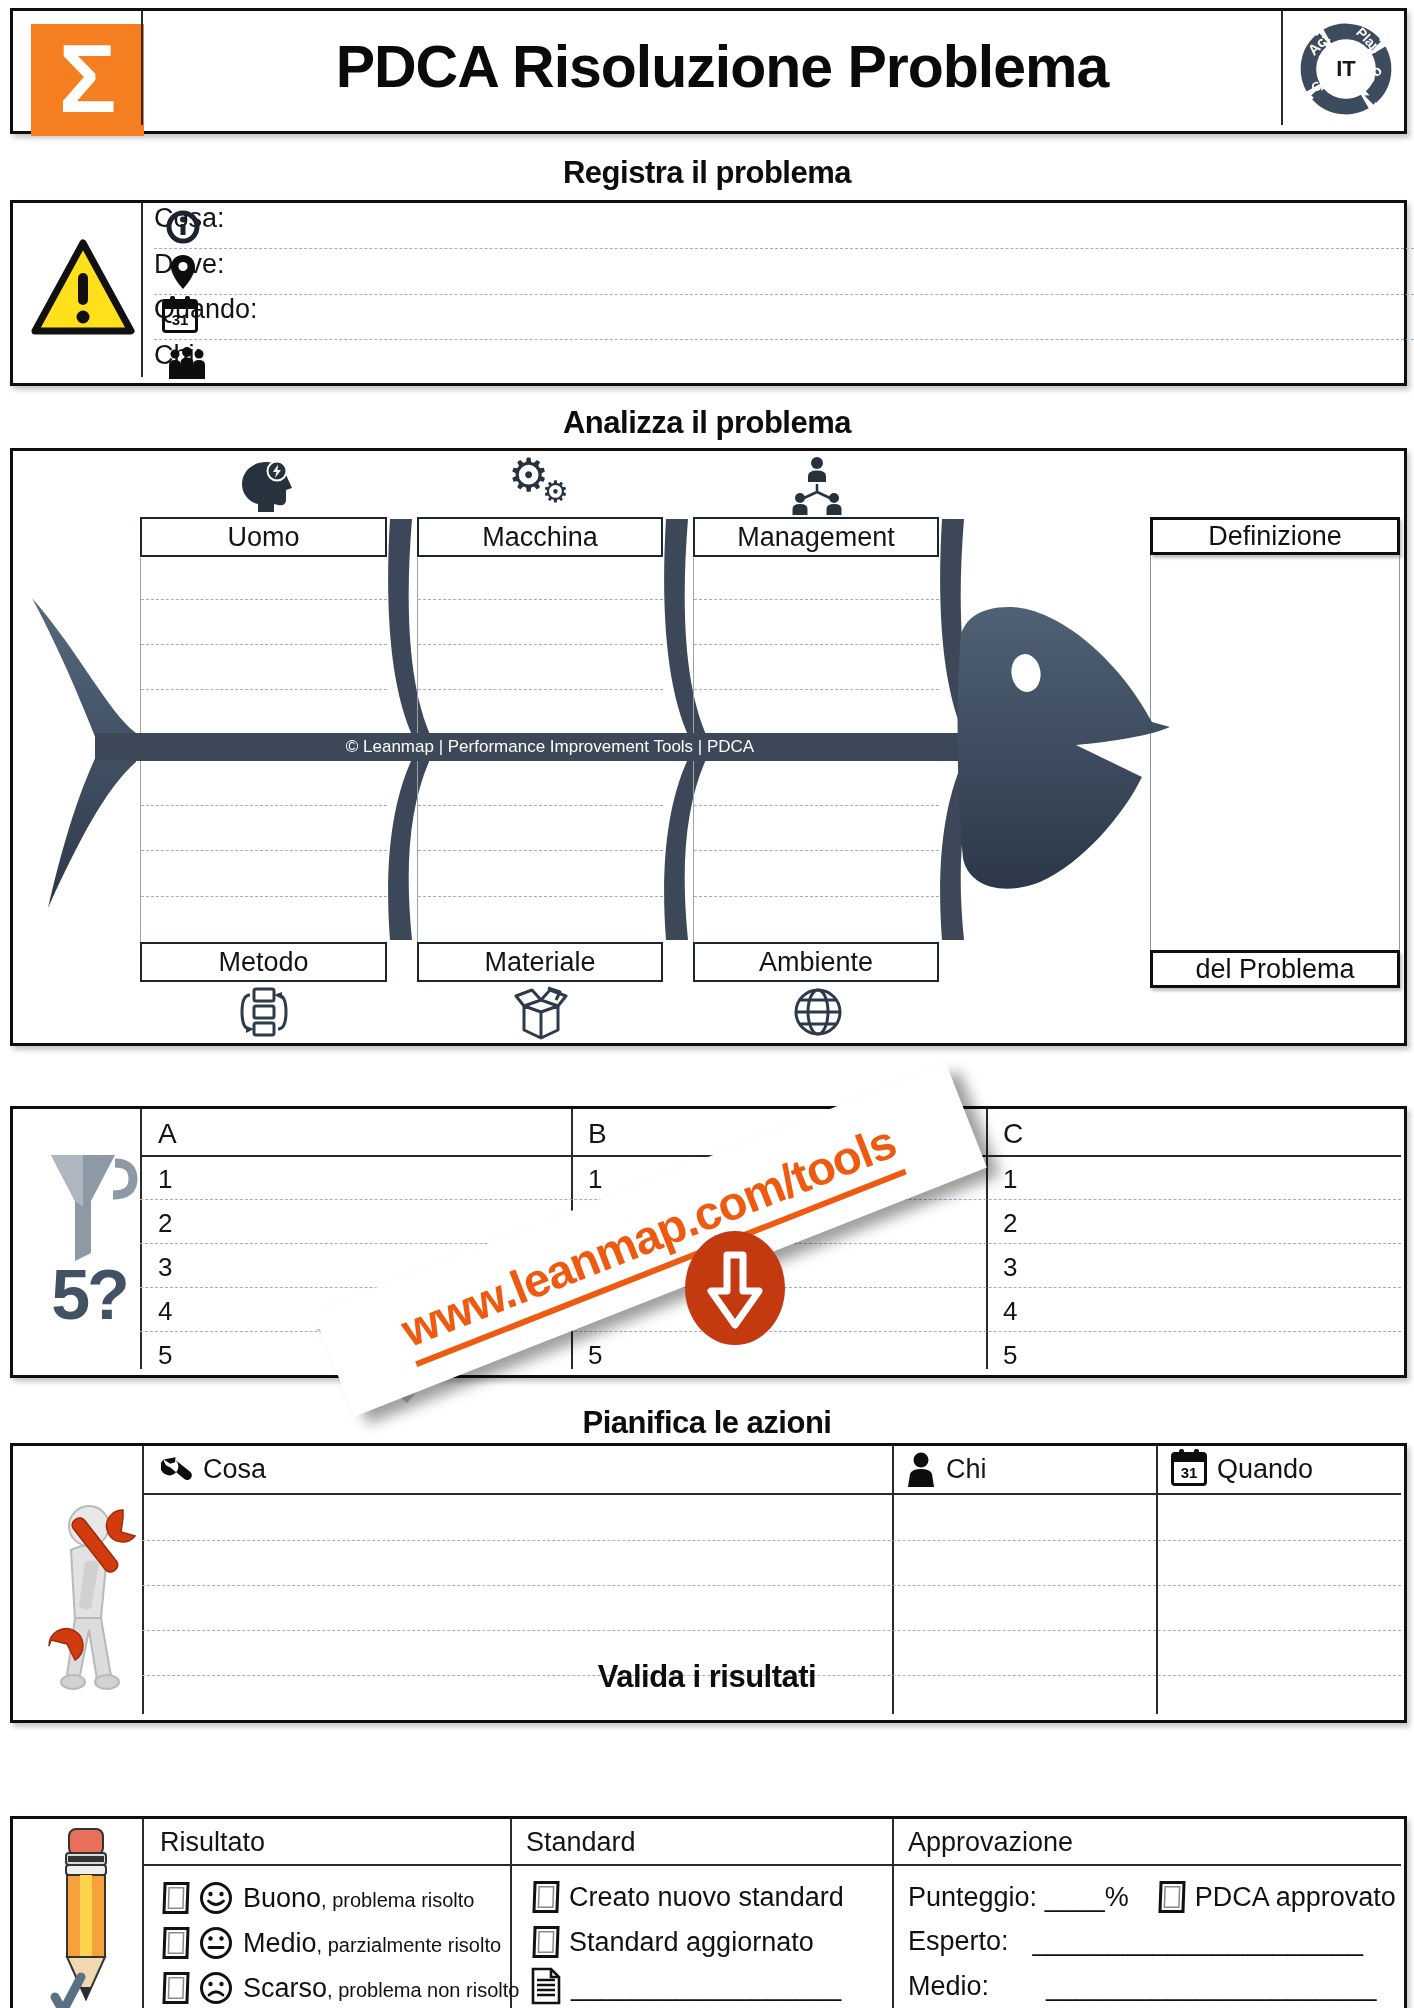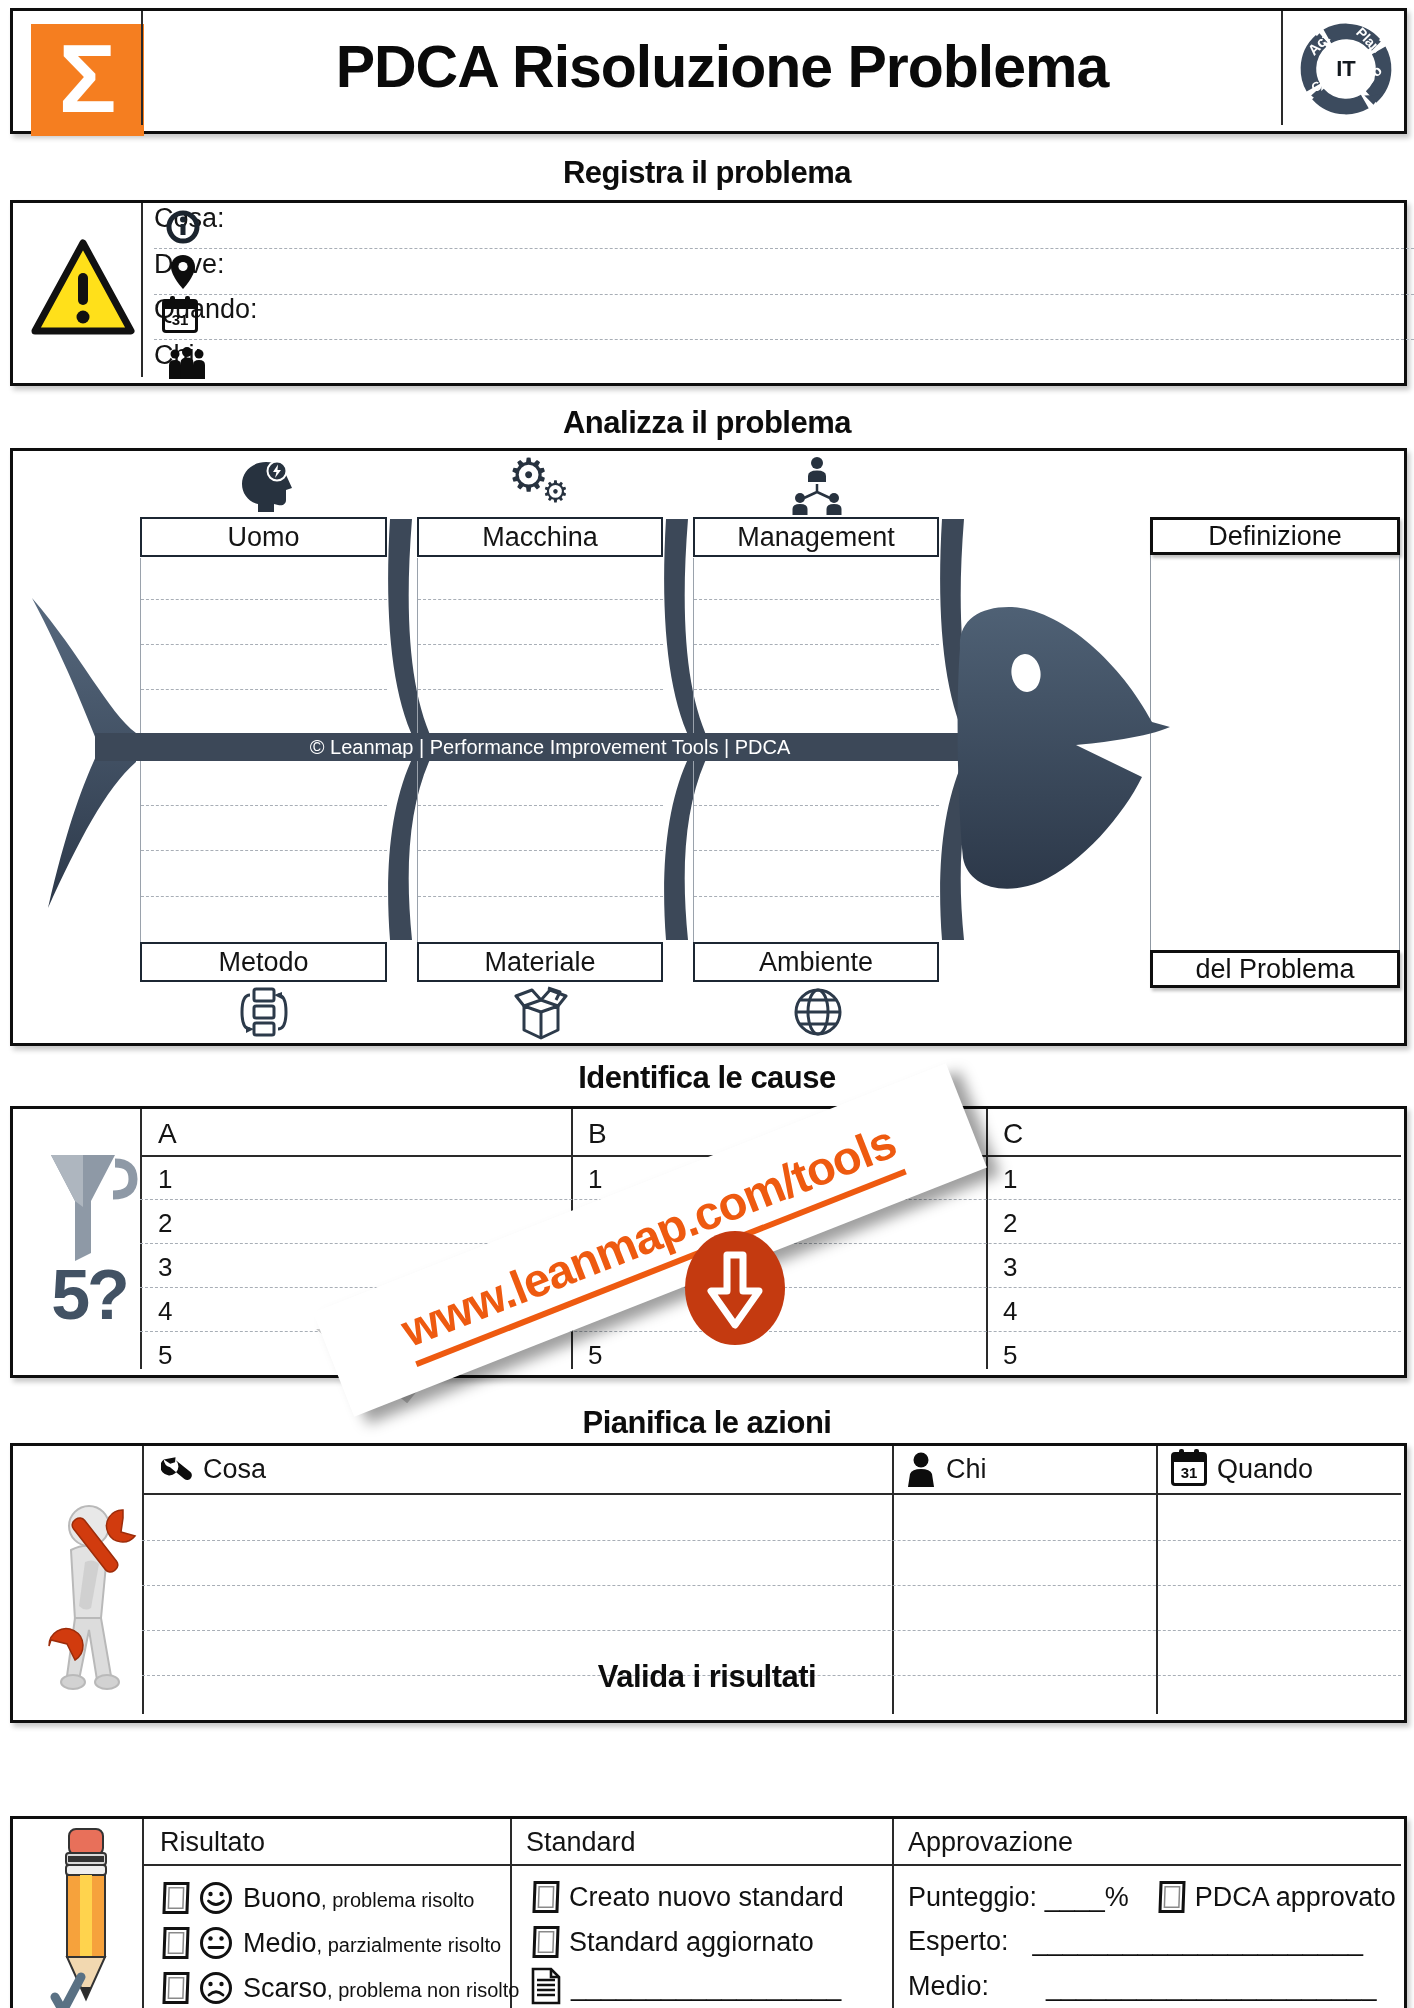--- a/index.html
+++ b/index.html
@@ -38,21 +38,21 @@
   
   .ribbon{position:absolute;left:310px;top:1184px;width:680px;height:112px;background:#fff;
           transform:rotate(-21.5deg);z-index:6;box-shadow:10px 12px 14px rgba(0,0,0,.38);
           display:flex;align-items:center;justify-content:center;}
   .ribbon span{color:#EE5A10;font-size:47px;font-weight:bold;letter-spacing:-1px;
                border-bottom:6px solid #EE5A10;padding-bottom:4px;}
   .fold{position:absolute;left:318px;top:1318px;width:160px;height:86px;background:#c7c7c7;
         clip-path:polygon(2% 0,100% 18%,52% 100%);transform:rotate(-8deg);z-index:5;}
   .dl{position:absolute;left:683px;top:1229px;width:104px;height:118px;z-index:7;}
   .spine-text{position:absolute;left:95px;top:733px;width:910px;height:28px;z-index:4;
-              color:#fff;font-size:20px;text-align:center;line-height:28px;}
+              color:#fff;font-size:17px;text-align:center;line-height:28px;}
 </style>
 </head>
 <body>
 
 <div class="page">
 
   <div class="box" style="left:10px;top:8px;width:1391px;height:120px;">
     <div class="sigma">Σ</div>
     <div class="vline" style="left:128px;top:0;height:114px;"></div>
     <div class="main-title">PDCA Risoluzione Problema</div>
@@ -235,21 +235,20 @@
     <defs>
       <linearGradient id="hg" x1="0" y1="0" x2="0" y2="1">
         <stop offset="0" stop-color="#4F6175"></stop>
           <stop offset="1" stop-color="#2C3849"></stop>
       </linearGradient>
     </defs>
     <path d="M960,648 C958,620 980,606 1012,607 C1062,610 1120,662 1152,722 L1170,727 C1148,737 1100,743 1076,745 L1142,777 C1124,814 1082,864 1040,882 C1002,897 968,886 963,858 C957,800 956,700 960,648 Z" fill="url(#hg)"></path>
     <ellipse cx="1026" cy="673" rx="14.5" ry="19" fill="#fff" transform="rotate(-8 1026 673)"></ellipse>
   </svg>
 
-  <div class="sec-title" style="top:1060px;">Identifica le cause</div>
   <div class="box" style="left:10px;top:1106px;width:1391px;height:266px;">
     <div class="vline" style="left:127px;top:0;height:260px;width:1.5px;"></div>
     <div class="vline" style="left:558px;top:0;height:260px;width:1.5px;"></div>
     <div class="vline" style="left:973px;top:0;height:260px;width:1.5px;"></div>
     <div class="hline" style="left:127px;top:46px;width:1261px;"></div>
 
     <svg class="abs" style="left:28px;top:40px;" width="100" height="116" viewBox="0 0 100 116">
       <path d="M10,6 L74,6 L50,52 L50,104 L34,112 L34,52 Z" fill="#8E99A6"></path>
       <path d="M10,6 L42,6 L42,58 L34,52 Z" fill="#AEB6BF"></path>
       <path d="M74,14 Q92,14 92,30 Q92,46 72,46" fill="none" stroke="#8E99A6" stroke-width="9"></path>

